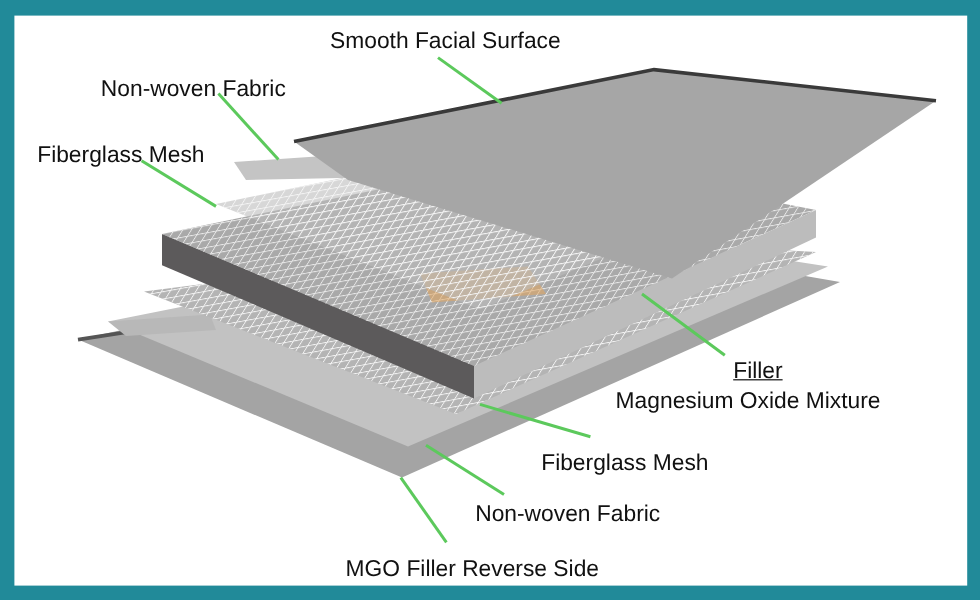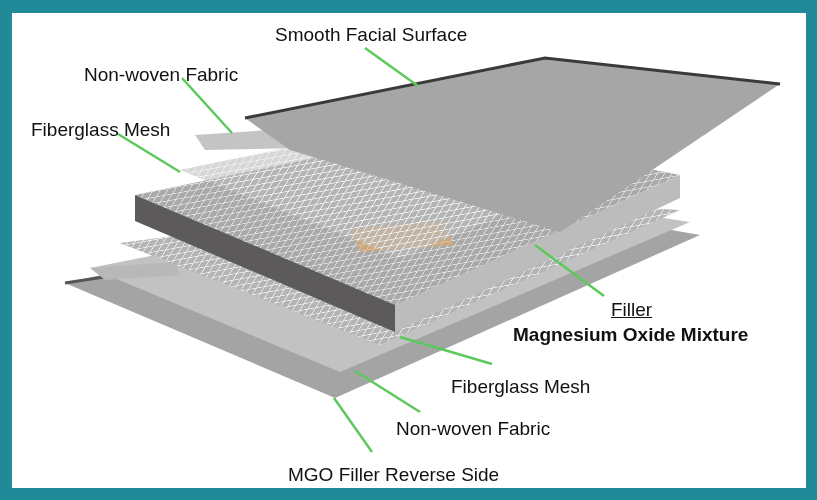--- a/index.html
+++ b/index.html
@@ -73,18 +73,18 @@
         <line x1="400" y1="337" x2="492" y2="364"></line>
         <line x1="355" y1="371" x2="420" y2="412"></line>
         <line x1="334" y1="398" x2="372" y2="452"></line>
       </g>
     </svg>
 
     <div class="lbl" style="left:263px;top:12px;">Smooth Facial Surface</div>
     <div class="lbl" style="left:72px;top:52px;">Non-woven Fabric</div>
     <div class="lbl" style="left:19px;top:107px;">Fiberglass Mesh</div>
     <div class="lbl" style="left:599px;top:287px;text-decoration:underline;">Filler</div>
-    <div class="lbl" style="left:501px;top:312px;font-weight:bold;">Magnesium Oxide Mixture</div>
+    <div class="lbl" style="left:501px;top:312px;">Magnesium Oxide Mixture</div>
     <div class="lbl" style="left:439px;top:364px;">Fiberglass Mesh</div>
     <div class="lbl" style="left:384px;top:406px;">Non-woven Fabric</div>
     <div class="lbl" style="left:276px;top:452px;text-align:center;">MGO Filler Reverse Side</div>
   </div>
 </div>
 
 </body></html>

